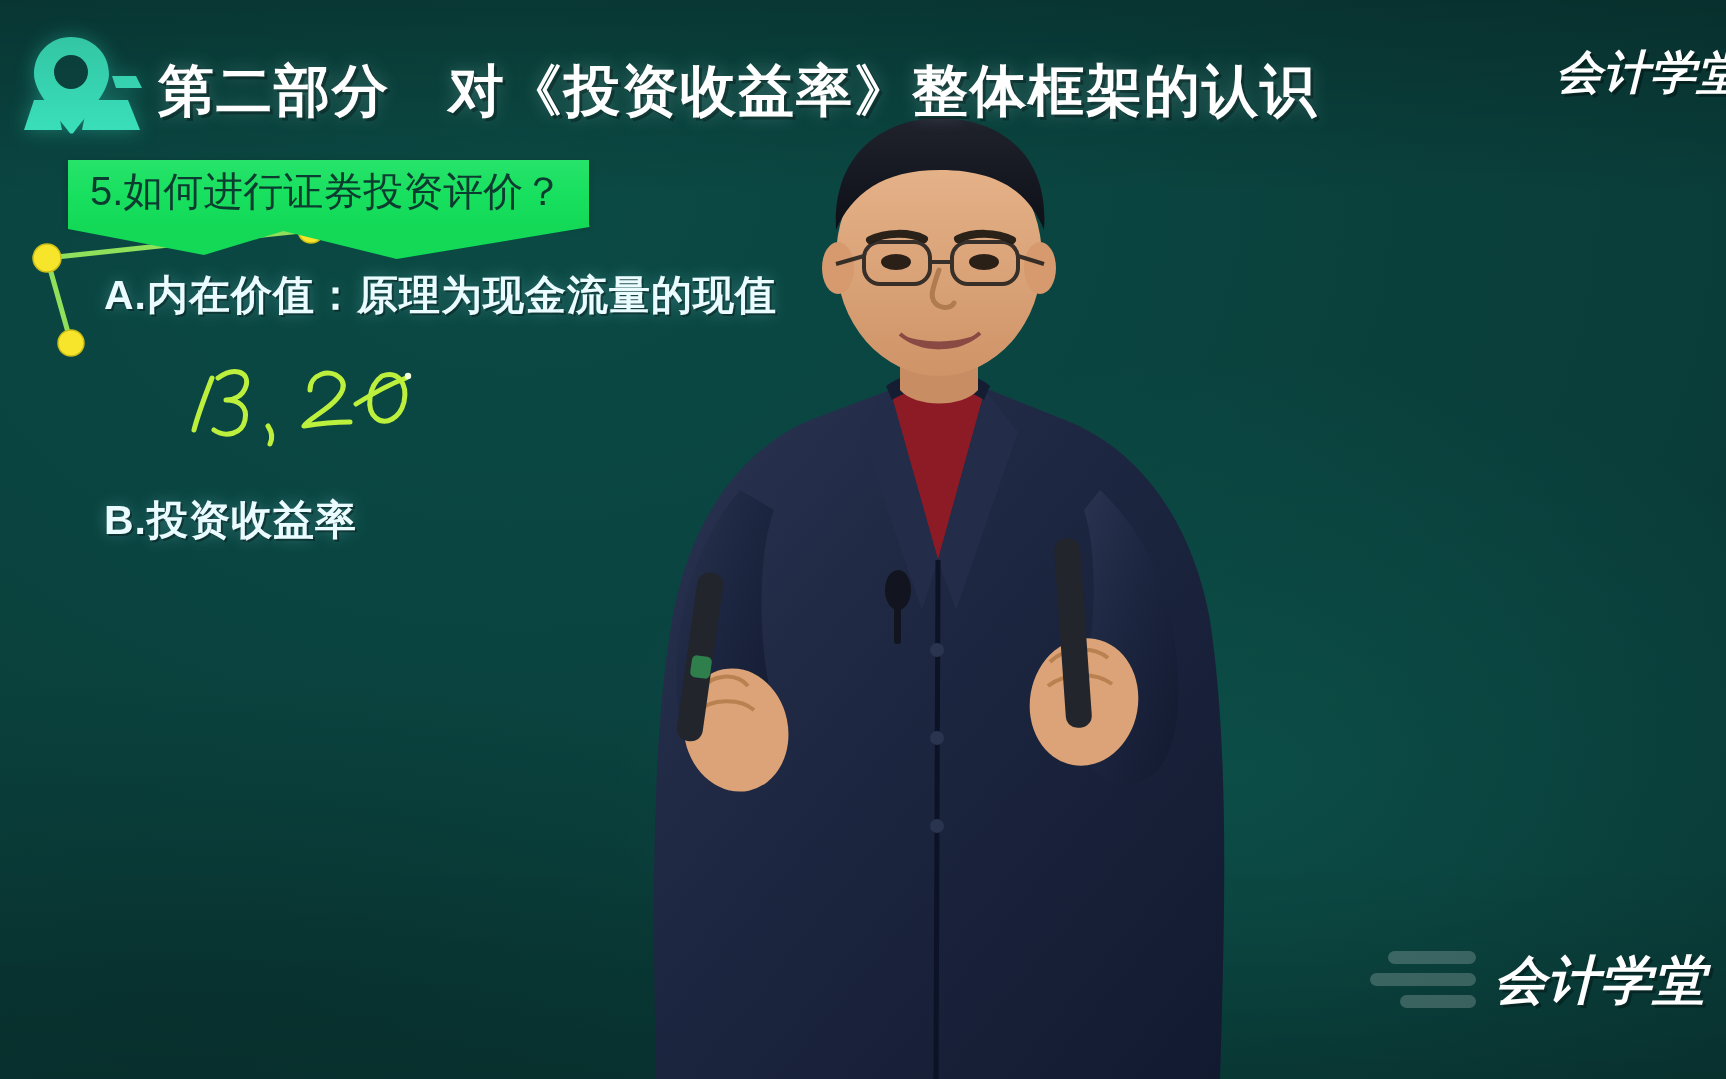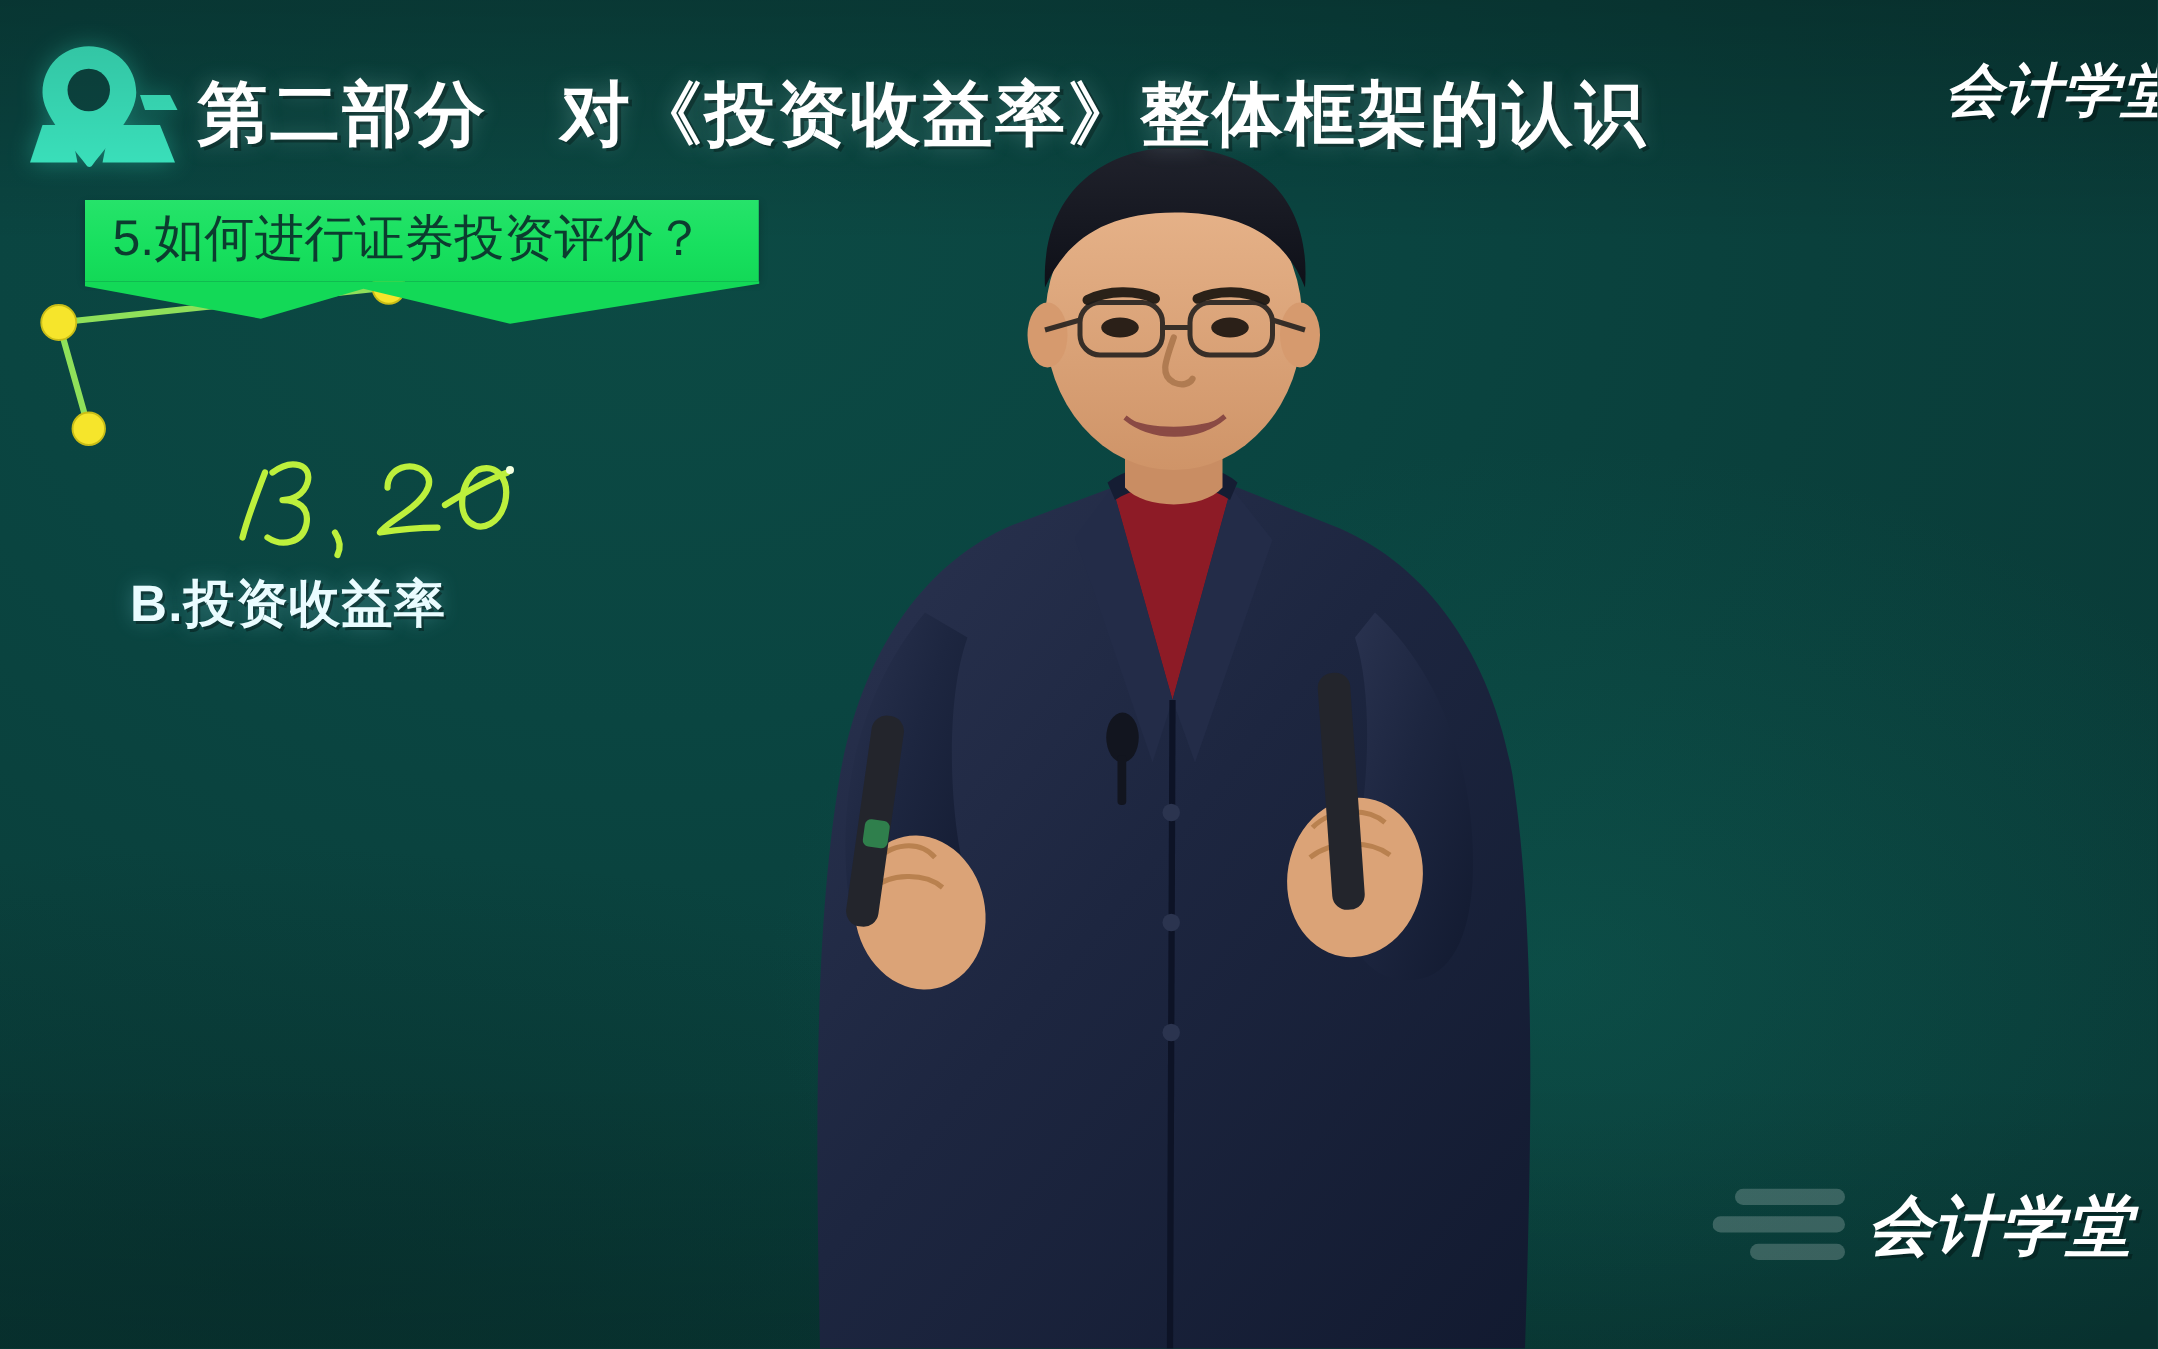--- a/index.html
+++ b/index.html
@@ -64,21 +64,21 @@
   
   #banner-wrap {
     position: absolute;
     left: 68px;
     top: 160px;
     z-index: 5;
   }
   #banner {
     position: relative;
     background: linear-gradient(180deg, #26e36a 0%, #18e05f 55%, #13d957 100%);
-    padding: 10px 44px 12px 22px;
+    padding: 10px 26px 12px 22px;
     display: inline-block;
     box-shadow: 0 2px 6px rgba(0,0,0,0.25);
   }
   #banner-text {
     font-size: 40px;
     font-weight: 500;
     color: #0c3c2f;
     white-space: nowrap;
     line-height: 1.08;
   }
@@ -99,21 +99,21 @@
     font-size: 41px;
     font-weight: bold;
     letter-spacing: 1px;
     white-space: nowrap;
     text-shadow:
       2px 2px 0 rgba(0,0,0,0.35),
       0 0 16px rgba(150,240,255,0.30);
     z-index: 5;
   }
   #bullet-a { left: 104px; top: 268px; }
-  #bullet-b { left: 104px; top: 456px; }
+  #bullet-b { left: 104px; top: 493px; }
 
   
   #connectors {
     position: absolute;
     left: 0; top: 0;
     width: 1726px; height: 1079px;
     z-index: 4;
     pointer-events: none;
   }
 
@@ -201,20 +201,21 @@
   </div>
 
   <svg id="connectors" viewBox="0 0 1726 1079">
     <line x1="47" y1="258" x2="311" y2="230" stroke="#8fe05a" stroke-width="5" stroke-linecap="round"></line>
     <line x1="47" y1="258" x2="71" y2="343" stroke="#8fe05a" stroke-width="5" stroke-linecap="round"></line>
     <circle cx="311" cy="230" r="13" fill="#f6e52b" stroke="#c9bd17" stroke-width="1.5"></circle>
     <circle cx="47" cy="258" r="14" fill="#f6e52b" stroke="#c9bd17" stroke-width="1.5"></circle>
     <circle cx="71" cy="343" r="13" fill="#f6e52b" stroke="#c9bd17" stroke-width="1.5"></circle>
   </svg>
 
+  <div class="bullet" id="bullet-a">A.内在价值：原理为现金流量的现值</div>
   <div class="bullet" id="bullet-b">B.投资收益率</div>
 
   <svg id="handwriting" viewBox="0 0 300 120">
     <title>13、20</title>
     <g fill="none" stroke="#bdf03c" stroke-width="5" stroke-linecap="round" stroke-linejoin="round">
 
       <path d="M44 100 C48 84 55 66 62 48"></path>
 
       <path d="M68 48 C84 36 100 42 96 56 C93 66 84 70 76 70
                C88 70 98 76 95 90 C92 104 76 108 64 100"></path>

